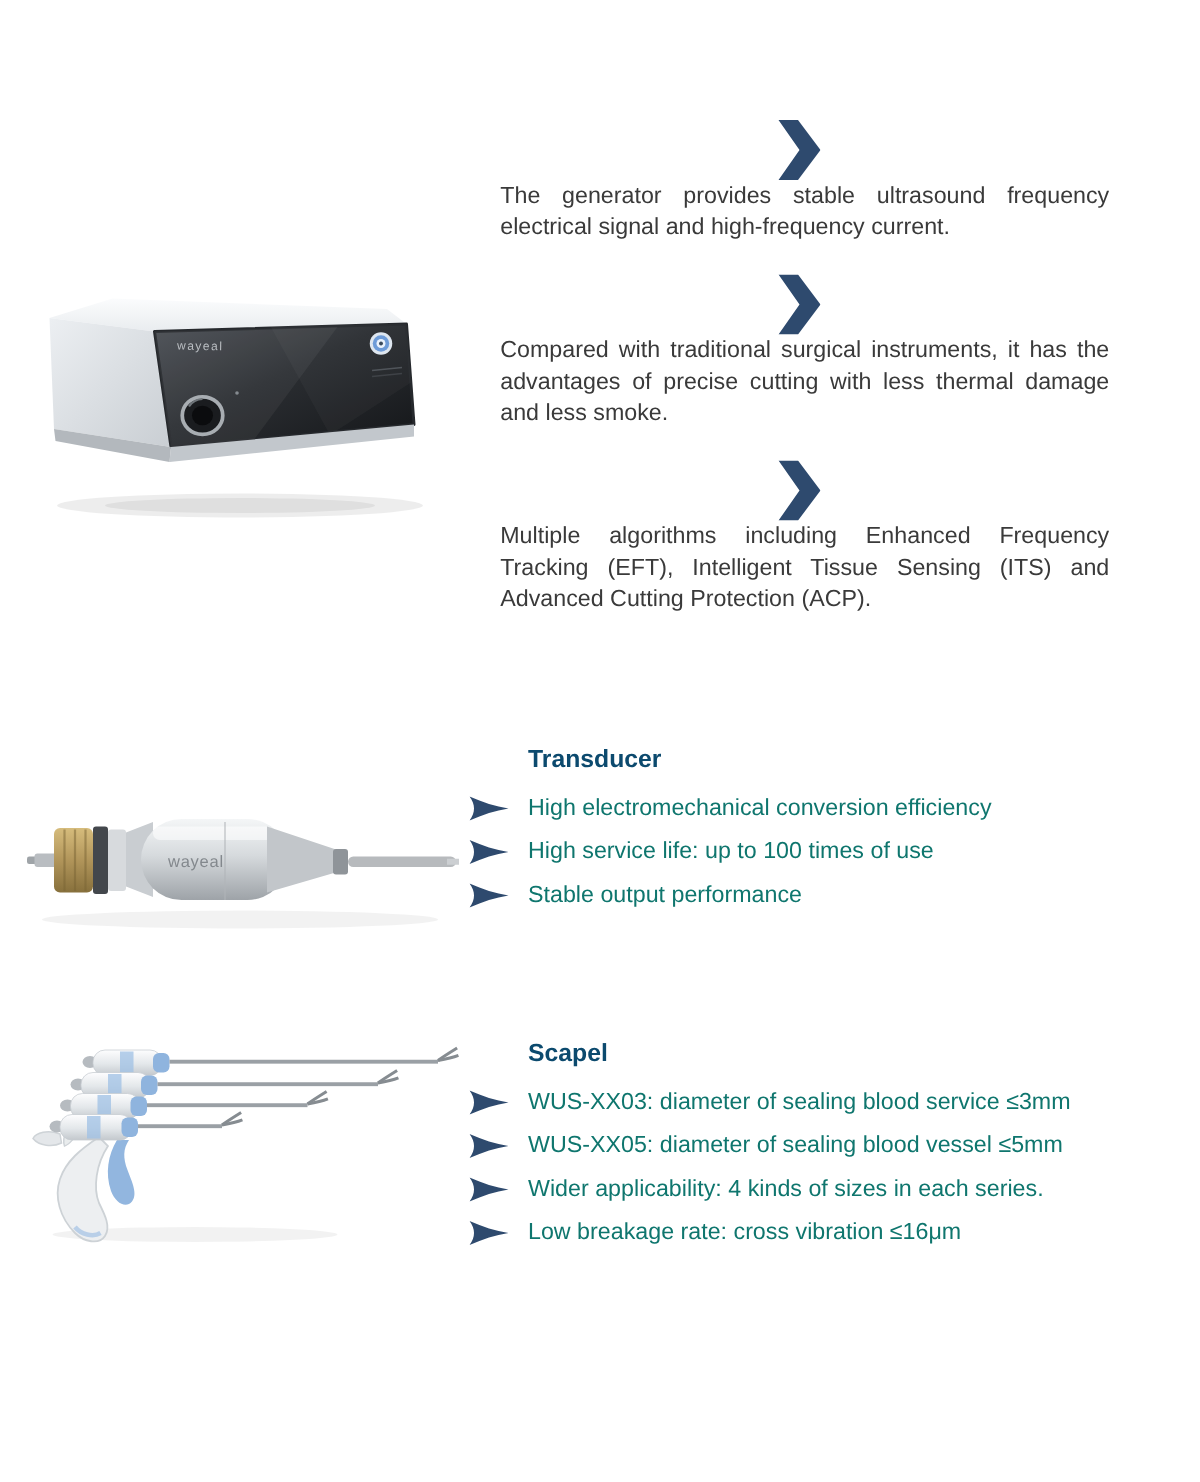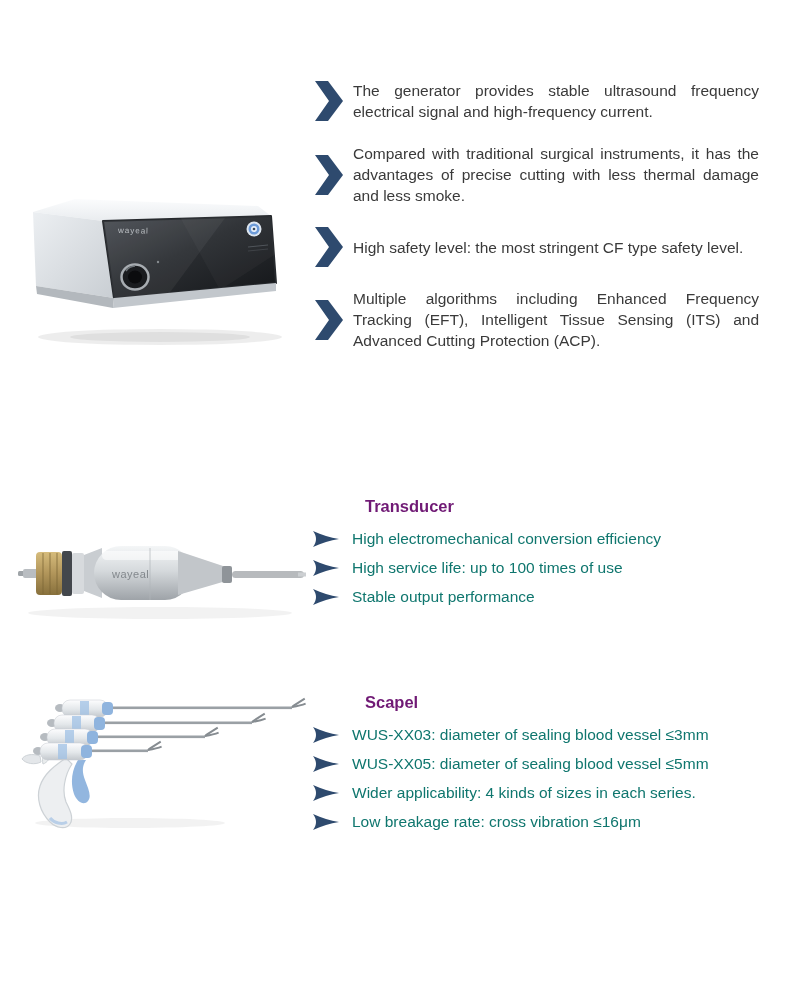--- a/index.html
+++ b/index.html
@@ -1,25 +1,25 @@
 <!DOCTYPE html>
 <html><head>
 <meta charset="utf-8">
 <style>
   html,body{margin:0;padding:0;background:#fff;}
   .page{position:relative;width:800px;height:988px;background:#ffffff;overflow:hidden;
         font-family:"Liberation Sans", sans-serif;color:#3a3a3a;}
   
   .bullets-large{position:absolute;left:313px;top:80px;width:447px;}
-  .brow{display:flex;align-items:center;margin-bottom:21px;}
+  .brow{display:flex;align-items:center;margin-bottom:21px;flex-direction:column;}
   .brow .icon-wrap{flex:0 0 30px;margin-right:10px;display:flex;align-items:center;}
   .brow p{margin:0;font-size:15.5px;line-height:21px;color:#3a3a3a;text-align:justify;width:406px;}
   
   .feature-block{position:absolute;left:313px;width:447px;}
-  .feature-block h3{margin:0 0 8px 52px;font-size:16.5px;line-height:20px;color:#701a75;font-weight:bold;}
+  .feature-block h3{margin:0 0 8px 39px;font-size:16.5px;line-height:20px;color:#0c4a6e;font-weight:bold;}
   .small-row{display:flex;align-items:center;height:29px;}
   .small-row .sicon{flex:0 0 27px;margin-right:12px;display:flex;align-items:center;}
   .small-row span{font-size:15.5px;color:#0f766e;white-space:nowrap;}
   
   .fig{position:absolute;}
   #gen-figure{left:20px;top:185px;}
   #trans-figure{left:10px;top:520px;}
   #scap-figure{left:20px;top:690px;}
 </style>
 </head>
@@ -93,28 +93,20 @@
           </svg>
       </span>
       <p>Compared with traditional surgical instruments, it has the advantages of precise cutting with less thermal damage and less smoke.</p>
     </div>
     <div class="brow">
       <span class="icon-wrap">
         <svg width="30" height="40" viewBox="0 0 30 40">
             <path d="M2 0 L15 0 L30 20 L15 40 L2 40 L16 20 Z" fill="#2e4a6e"></path>
           </svg>
       </span>
-      <p>High safety level: the most stringent CF type safety level.</p>
-    </div>
-    <div class="brow">
-      <span class="icon-wrap">
-        <svg width="30" height="40" viewBox="0 0 30 40">
-            <path d="M2 0 L15 0 L30 20 L15 40 L2 40 L16 20 Z" fill="#2e4a6e"></path>
-          </svg>
-      </span>
       <p>Multiple algorithms including Enhanced Frequency Tracking (EFT), Intelligent Tissue Sensing (ITS) and Advanced Cutting Protection (ACP).</p>
     </div>
   </div>
 
   <svg id="trans-figure" class="fig" width="300" height="110" viewBox="0 0 300 110">
     <defs>
       <linearGradient id="tBody" x1="0" y1="0" x2="0" y2="1">
         <stop offset="0" stop-color="#f4f6f7"></stop>
           <stop offset="0.45" stop-color="#d6dadd"></stop>
           <stop offset="1" stop-color="#9ea3a8"></stop>
@@ -251,21 +243,21 @@
   </svg>
 
   <div class="feature-block" style="top:692px;">
     <h3>Scapel</h3>
     <div class="small-row">
       <span class="sicon">
         <svg width="27" height="18" viewBox="0 0 27 18">
             <path d="M0 1 C9 5 17 7.5 26 9 C17 10.5 9 13 0 17 C4 11.5 4 6.5 0 1 Z" fill="#2e4a6e"></path>
           </svg>
       </span>
-      <span>WUS-XX03: diameter of sealing blood vessel ≤3mm</span>
+      <span>WUS-XX03: diameter of sealing blood service ≤3mm</span>
     </div>
     <div class="small-row">
       <span class="sicon">
         <svg width="27" height="18" viewBox="0 0 27 18">
             <path d="M0 1 C9 5 17 7.5 26 9 C17 10.5 9 13 0 17 C4 11.5 4 6.5 0 1 Z" fill="#2e4a6e"></path>
           </svg>
       </span>
       <span>WUS-XX05: diameter of sealing blood vessel ≤5mm</span>
     </div>
     <div class="small-row">

